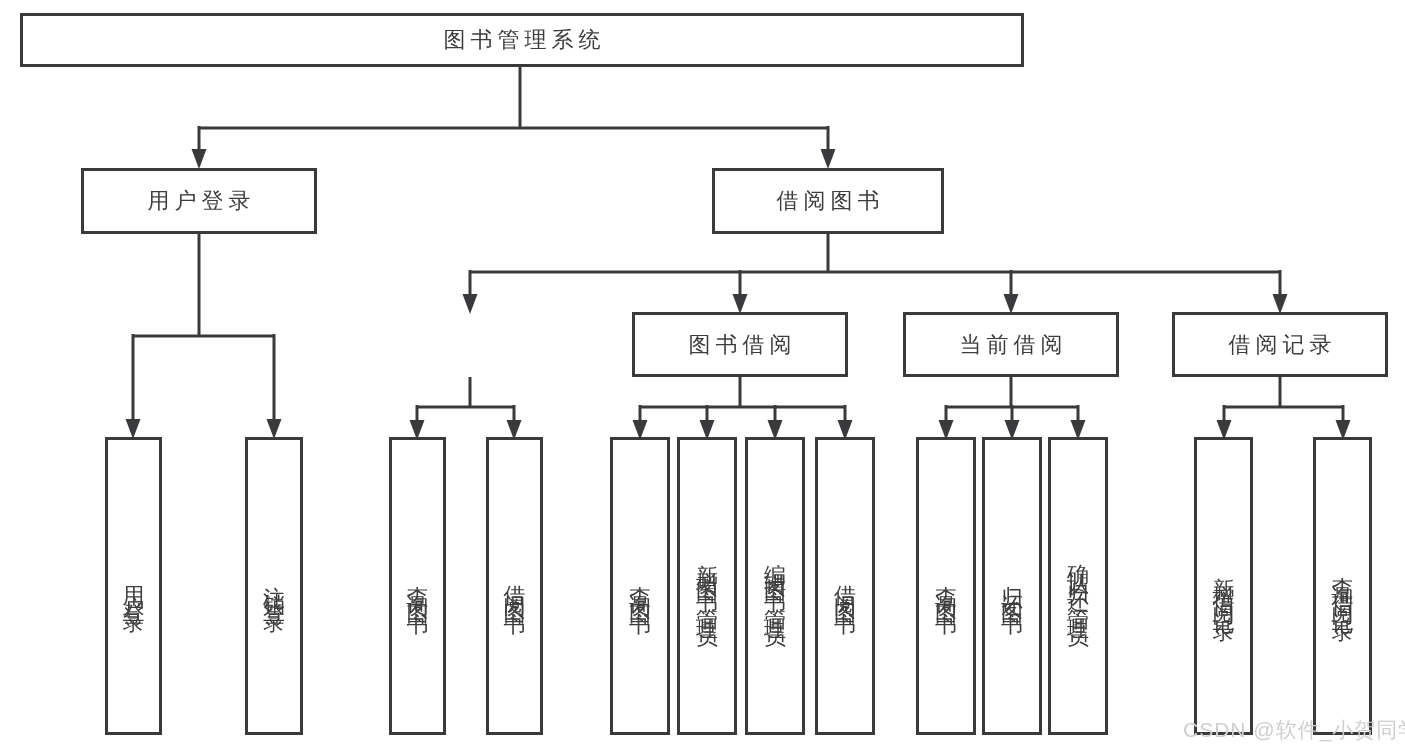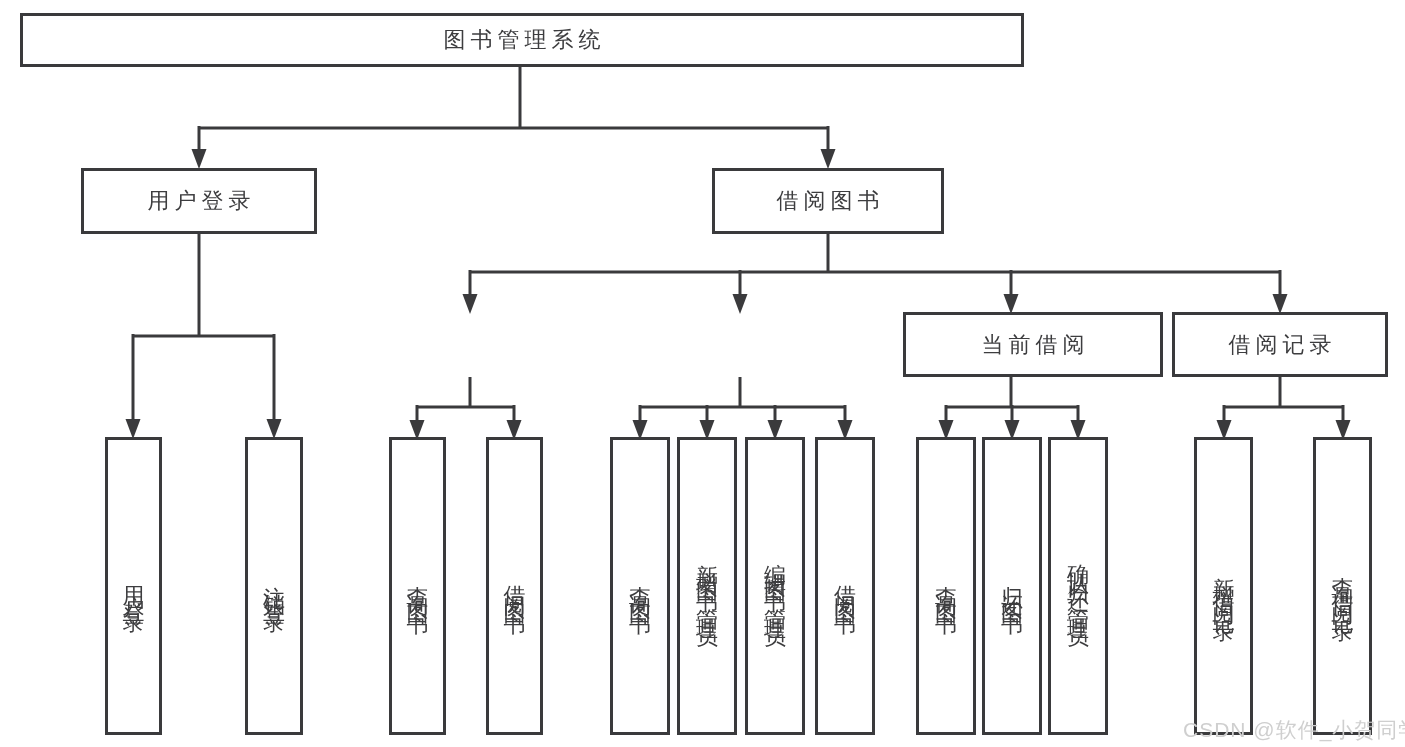--- a/index.html
+++ b/index.html
@@ -124,21 +124,24 @@
     <span class="hlabel">图书管理系统</span>
   </div>
 
   <div class="box" style="left:81px;top:168px;width:236px;height:66px">
     <span class="hlabel">用户登录</span>
   </div>
   <div class="box" style="left:712px;top:168px;width:232px;height:66px">
     <span class="hlabel">借阅图书</span>
   </div>
 
-  <div class="box" style="left:903px;top:312px;width:260px;height:65px">
+  <div class="box" style="left:632px;top:312px;width:216px;height:65px">
+    <span class="hlabel">图书借阅</span>
+  </div>
+  <div class="box" style="left:903px;top:312px;width:216px;height:65px">
     <span class="hlabel">当前借阅</span>
   </div>
   <div class="box" style="left:1172px;top:312px;width:216px;height:65px">
     <span class="hlabel">借阅记录</span>
   </div>
 
   <div class="box leaf" style="left:105px;top:437px;width:57px;height:298px">
     <span>用户登录</span>
   </div>
   <div class="box leaf" style="left:245px;top:437px;width:58px;height:298px">

